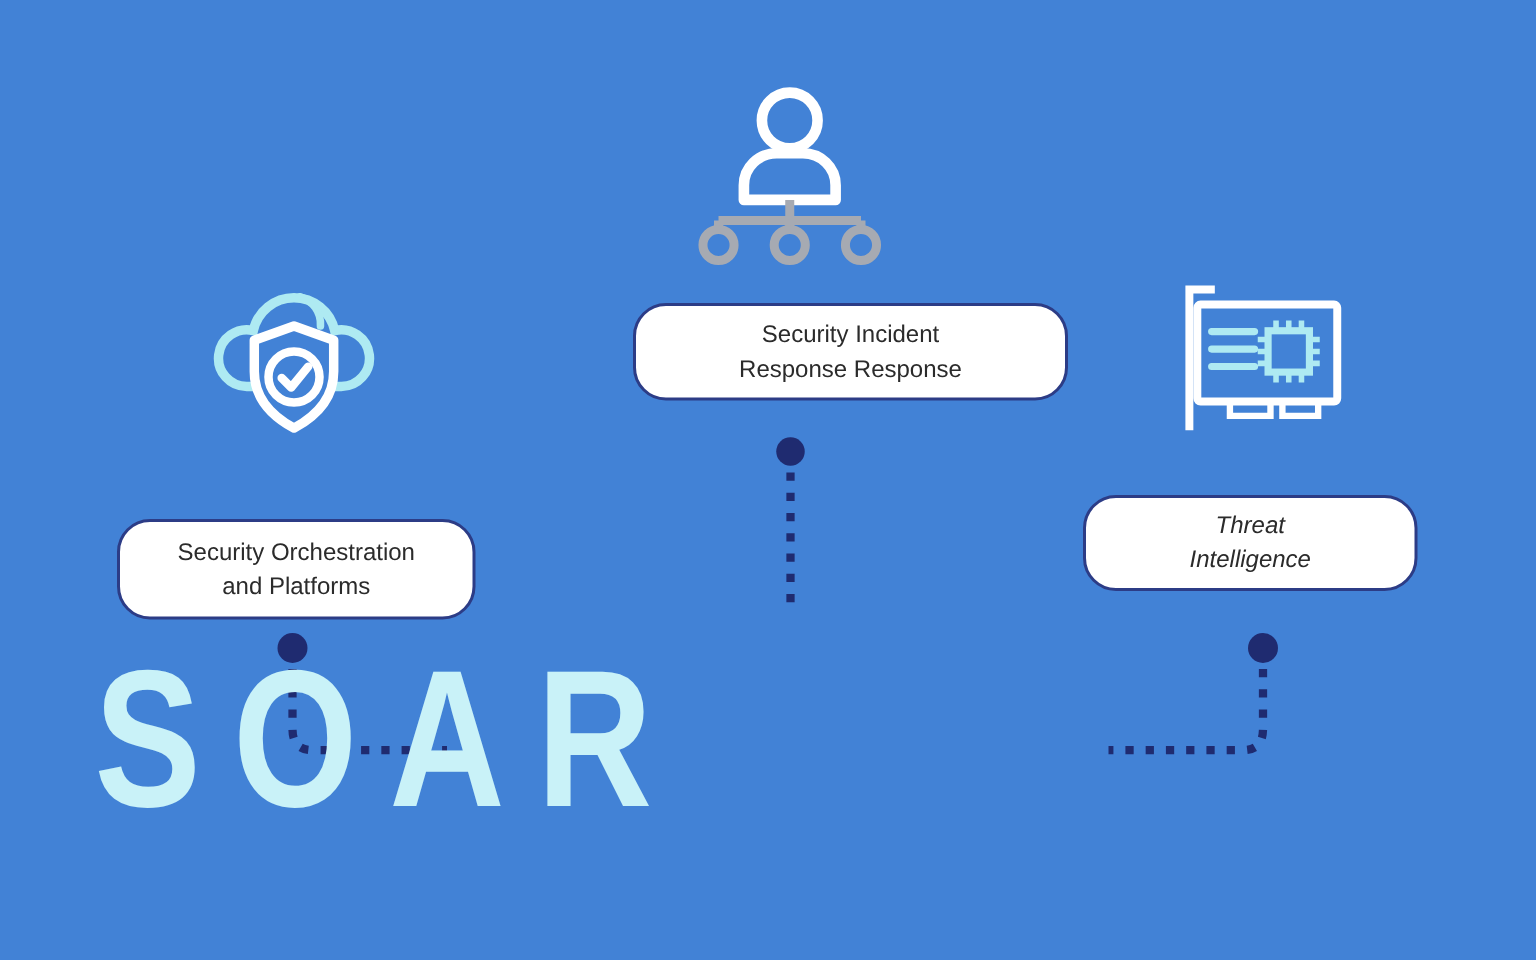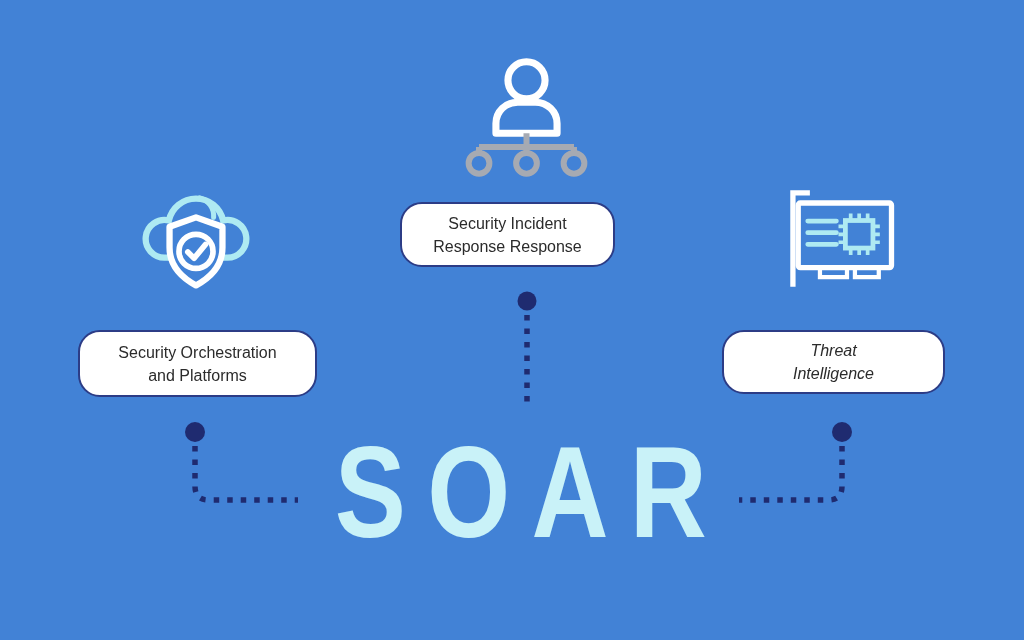--- a/index.html
+++ b/index.html
@@ -60,29 +60,28 @@
     border-radius: 22px;
     display: flex;
     flex-direction: column;
     align-items: center;
     justify-content: center;
     text-align: center;
     font-size: 16px;
     line-height: 23px;
     color: var(--color-box-text);
   }
-  .pill-left   { left: 78px;  top: 330px; width: 239px; height: 67px; }
-  .pill-center { left: 400px; top: 202px; width: 215px; height: 65px; }
+  .pill-left   { left: 78px;  top: 346px; width: 239px; height: 67px; }
+  .pill-center { left: 422px; top: 202px; width: 290px; height: 65px; }
   .pill-right  { left: 722px; top: 330px; width: 223px; height: 64px; font-style: italic; }
 
   .soar-wrap {
     position: absolute;
     left: 0; top: 427px;
     width: 1024px;
-    text-align: center;
   }
   .soar-title {
     display: inline-block;
     font-size: 130px;
     font-weight: 700;
     line-height: 1;
     letter-spacing: 26px;
     color: var(--color-soar-text);
     transform: scaleX(0.82) translateX(24px);
     transform-origin: 50% 50%;

